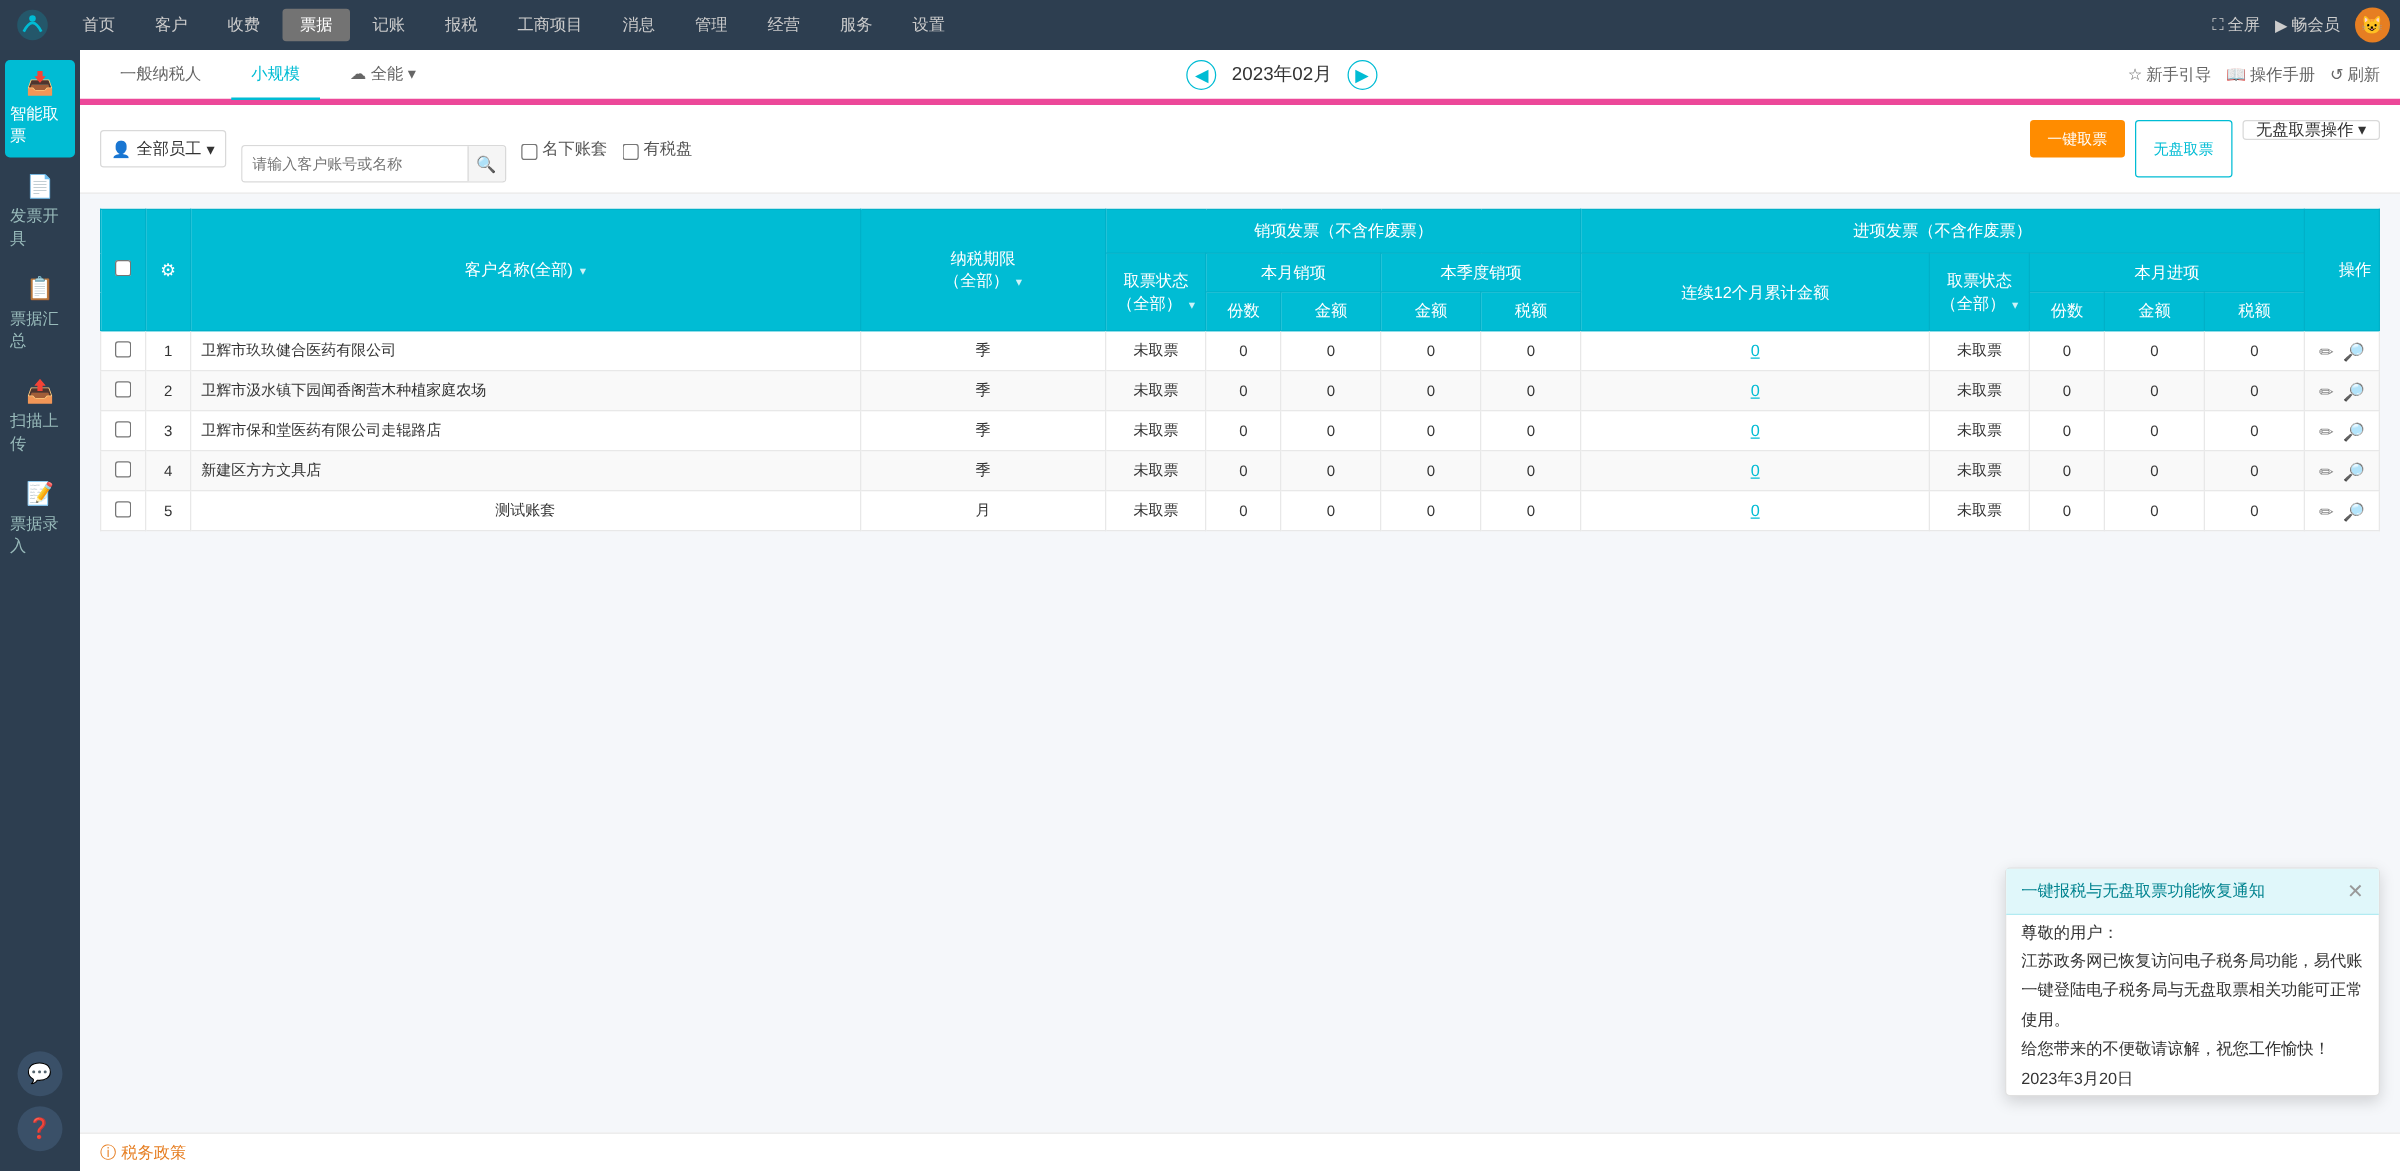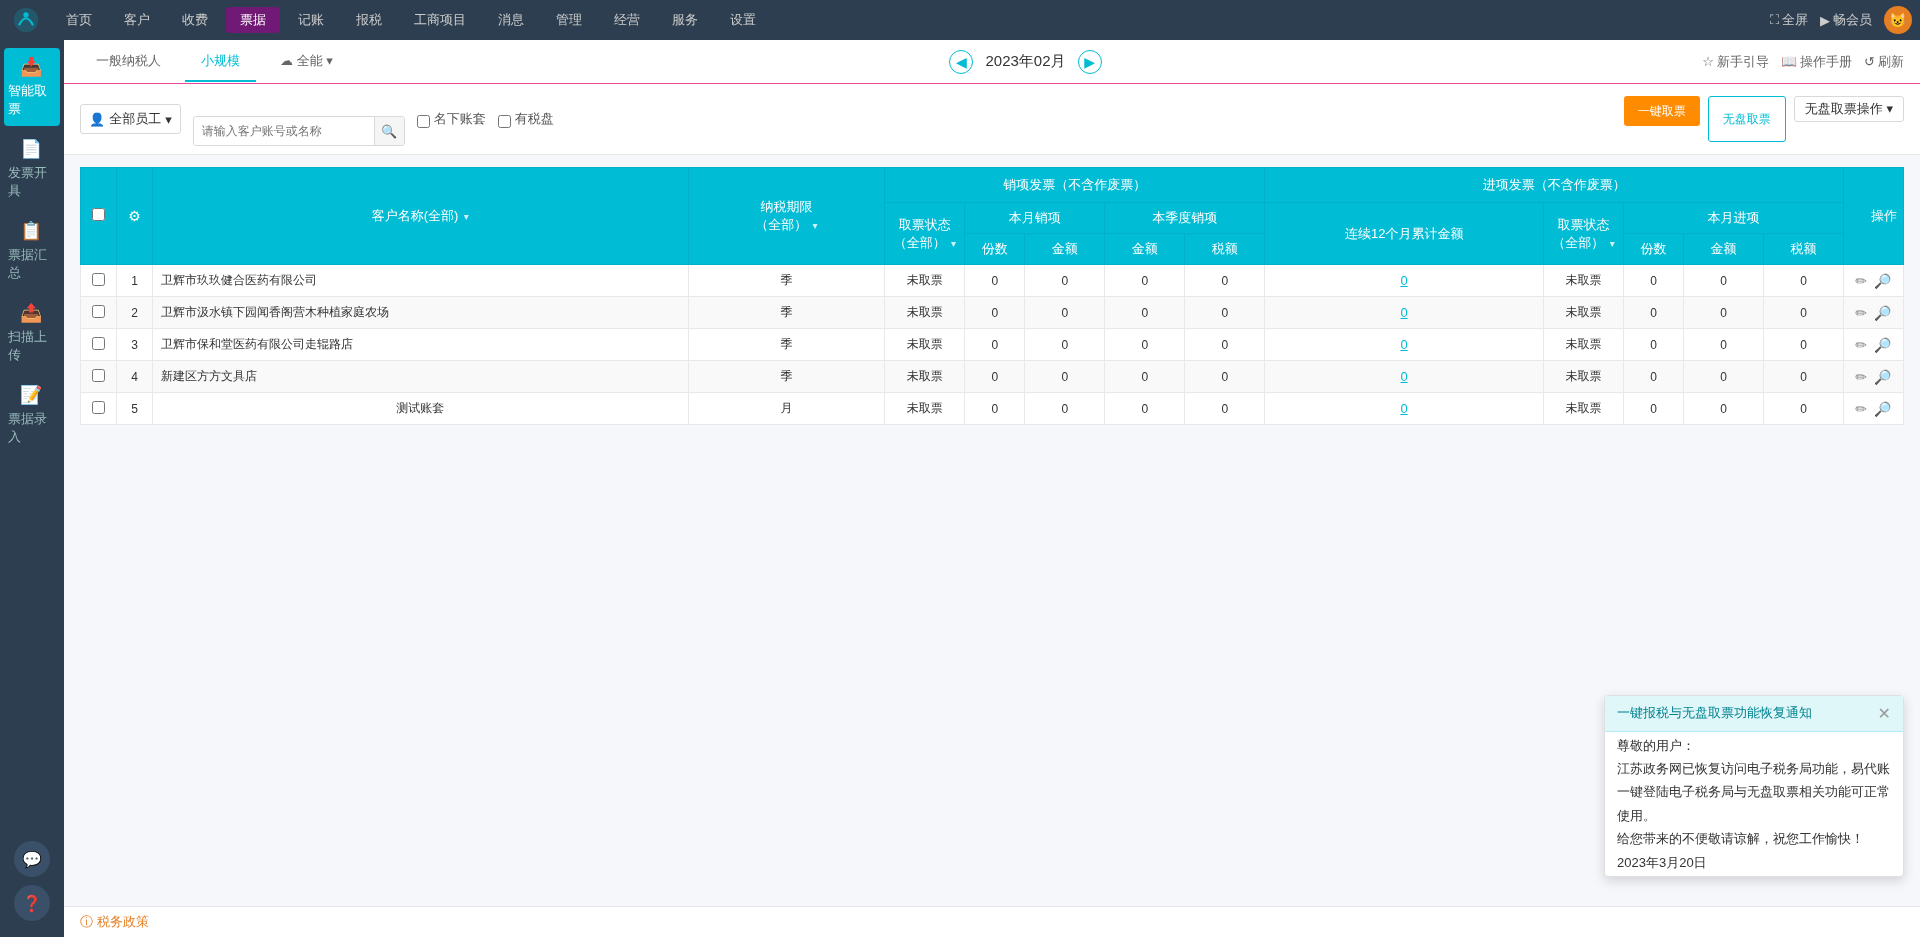--- a/index.html
+++ b/index.html
@@ -28,21 +28,21 @@
       gap: 4px;
     }
     .nav-item {
       padding: 4px 14px;
       color: #ccc;
       cursor: pointer;
       border-radius: 3px;
       font-size: 13px;
     }
     .nav-item.active {
-      background: #701a75;
+      background: #737373;
       color: #fff;
     }
     .top-right {
       display: flex;
       align-items: center;
       gap: 12px;
       color: #ccc;
       font-size: 12px;
     }
     .top-right .btn-text {
@@ -109,21 +109,21 @@
       flex: 1;
       display: flex;
       flex-direction: column;
       overflow: hidden;
       background: #f5f7fa;
     }
 
     
     .sub-nav {
       background: #fff;
-      border-bottom: 1px solid #ec4899;
+      border-bottom: 5px solid #ec4899;
       display: flex;
       align-items: center;
       padding: 0 16px;
       height: 44px;
       gap: 8px;
     }
     .sub-tab {
       padding: 10px 16px;
       cursor: pointer;
       color: #666;
@@ -234,21 +234,21 @@
       cursor: pointer;
       font-size: 12px;
       white-space: nowrap;
     }
     .btn-dropdown {
       background: #fff;
       color: #333;
       border: 1px solid #d9d9d9;
       border-radius: 3px;
       padding: 0 10px;
-      height: 26px;
+      height: 16px;
       cursor: pointer;
       font-size: 12px;
       display: flex; align-items: center; gap: 4px;
       white-space: nowrap;
     }
     .btn-blue-outline {
       background: #fff;
       color: #00bcd4;
       border: 1px solid #00bcd4;
       border-radius: 3px;

